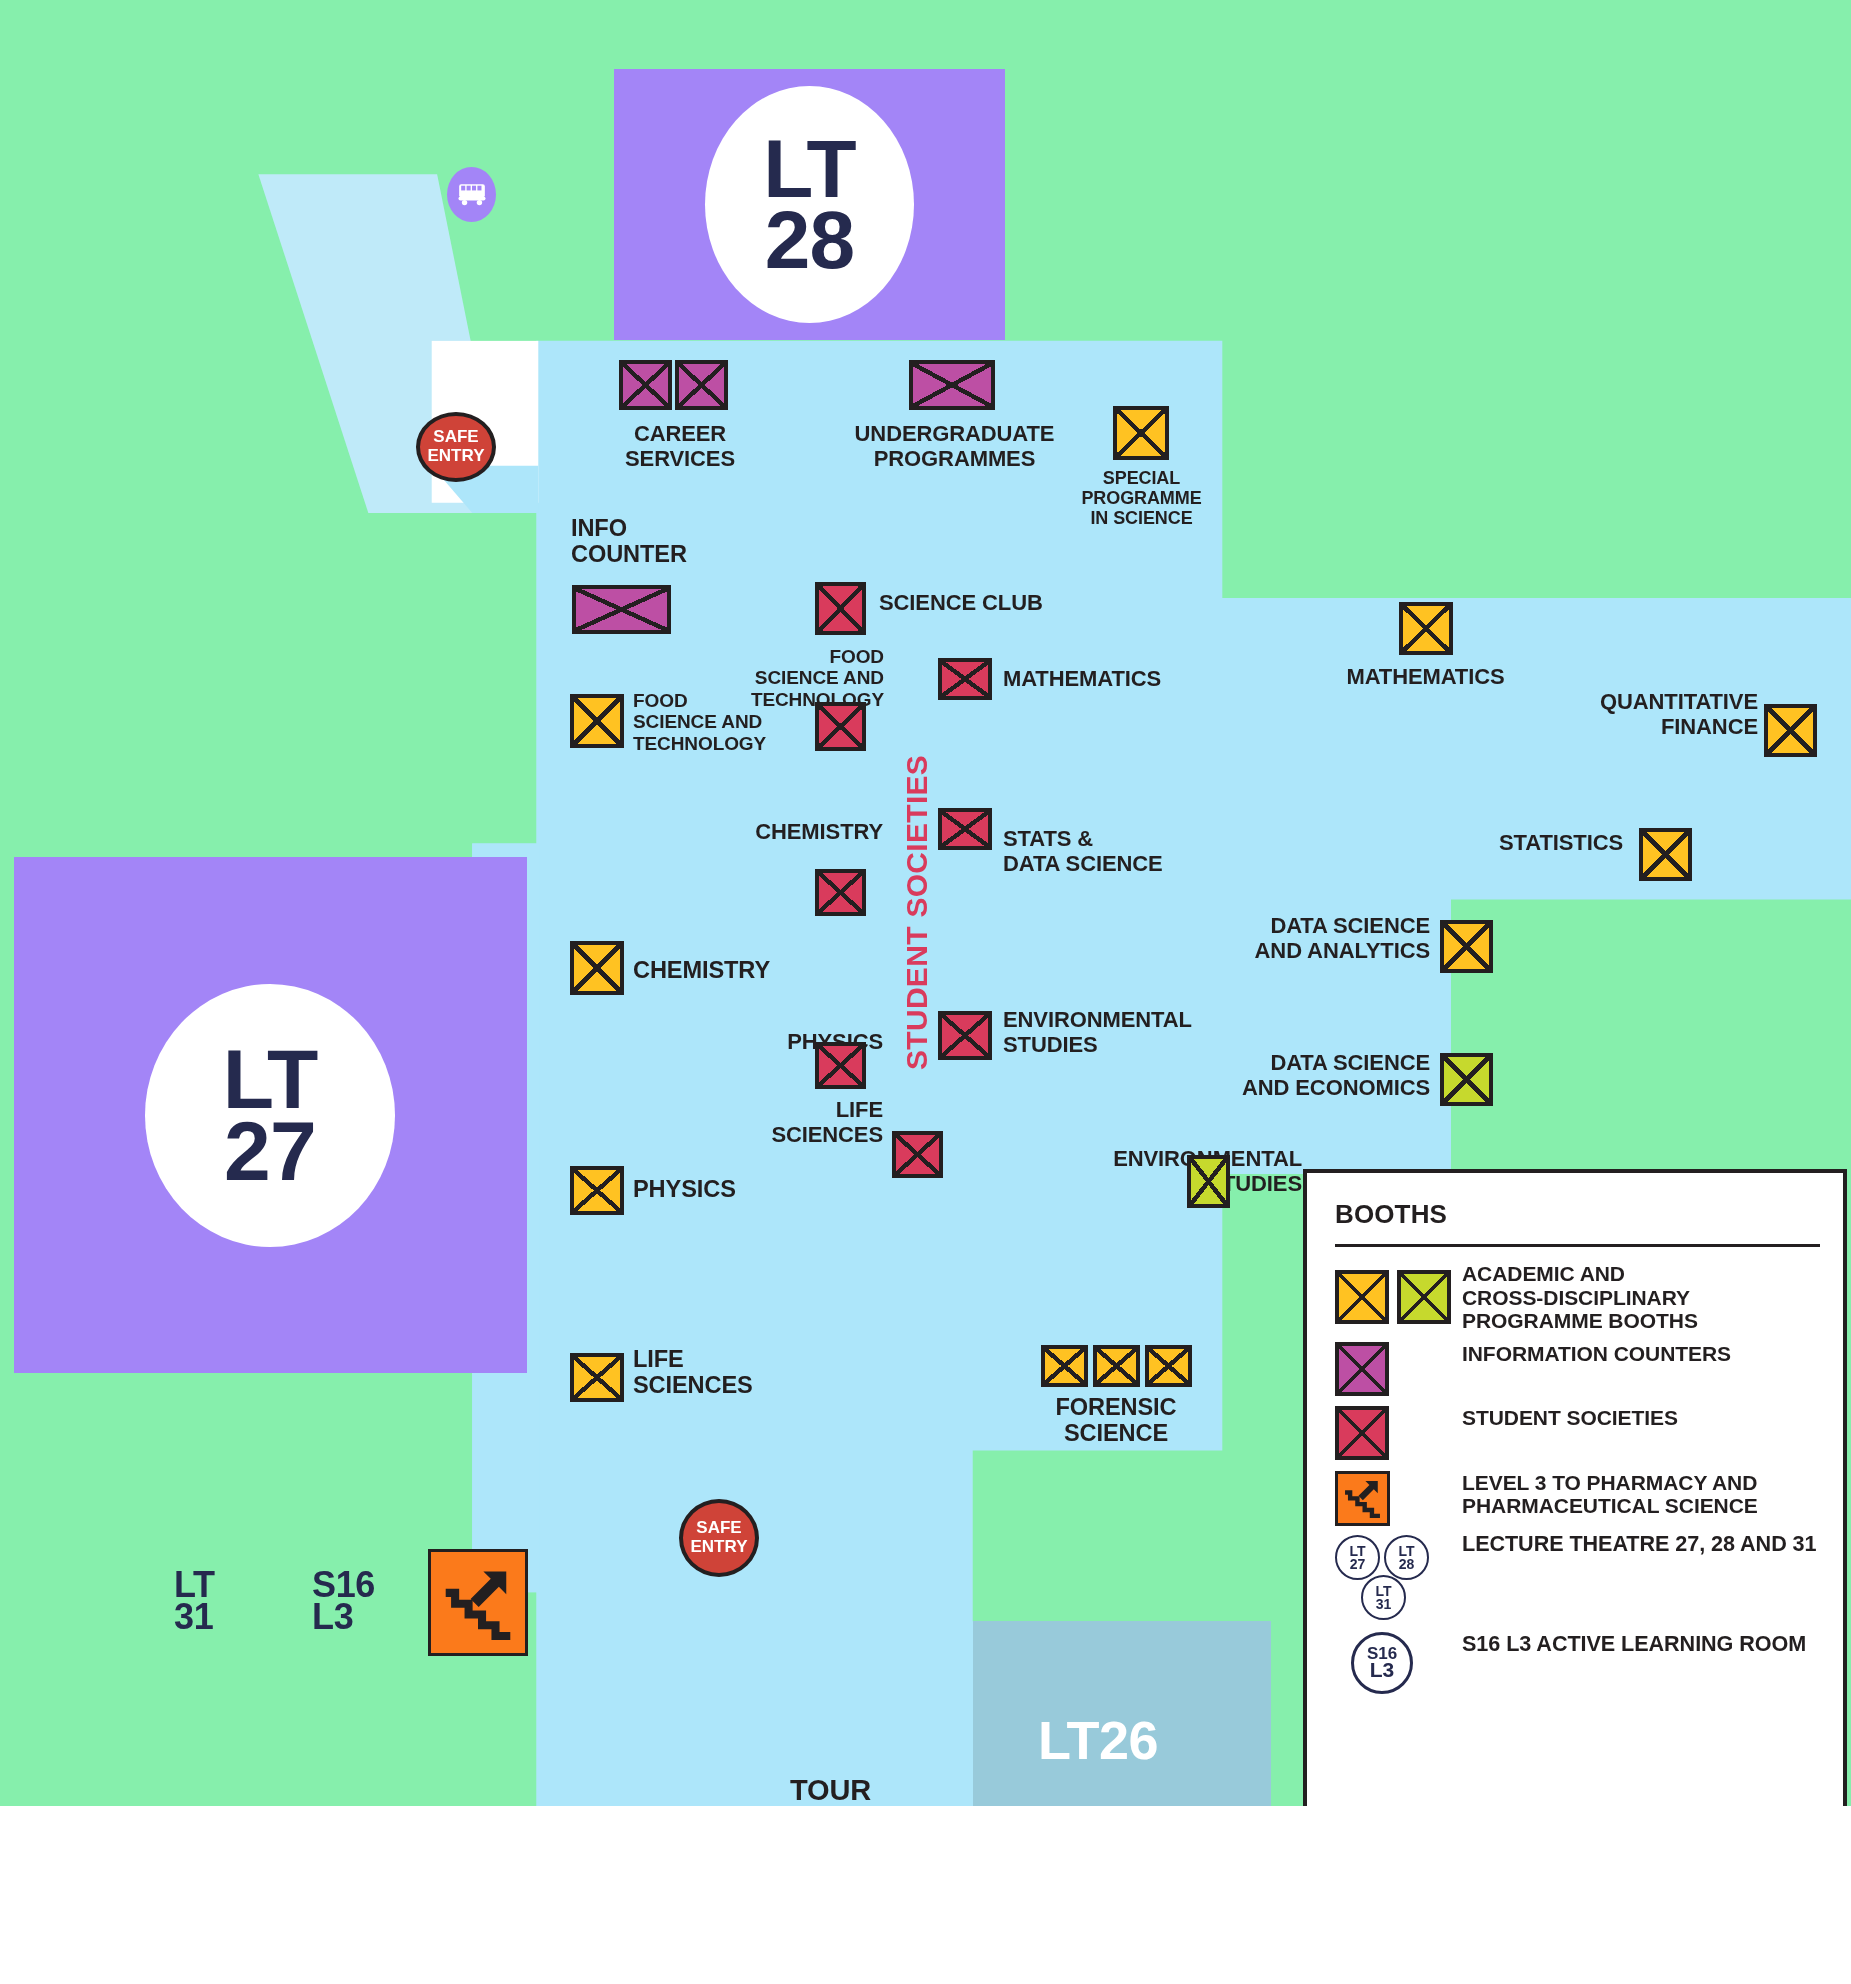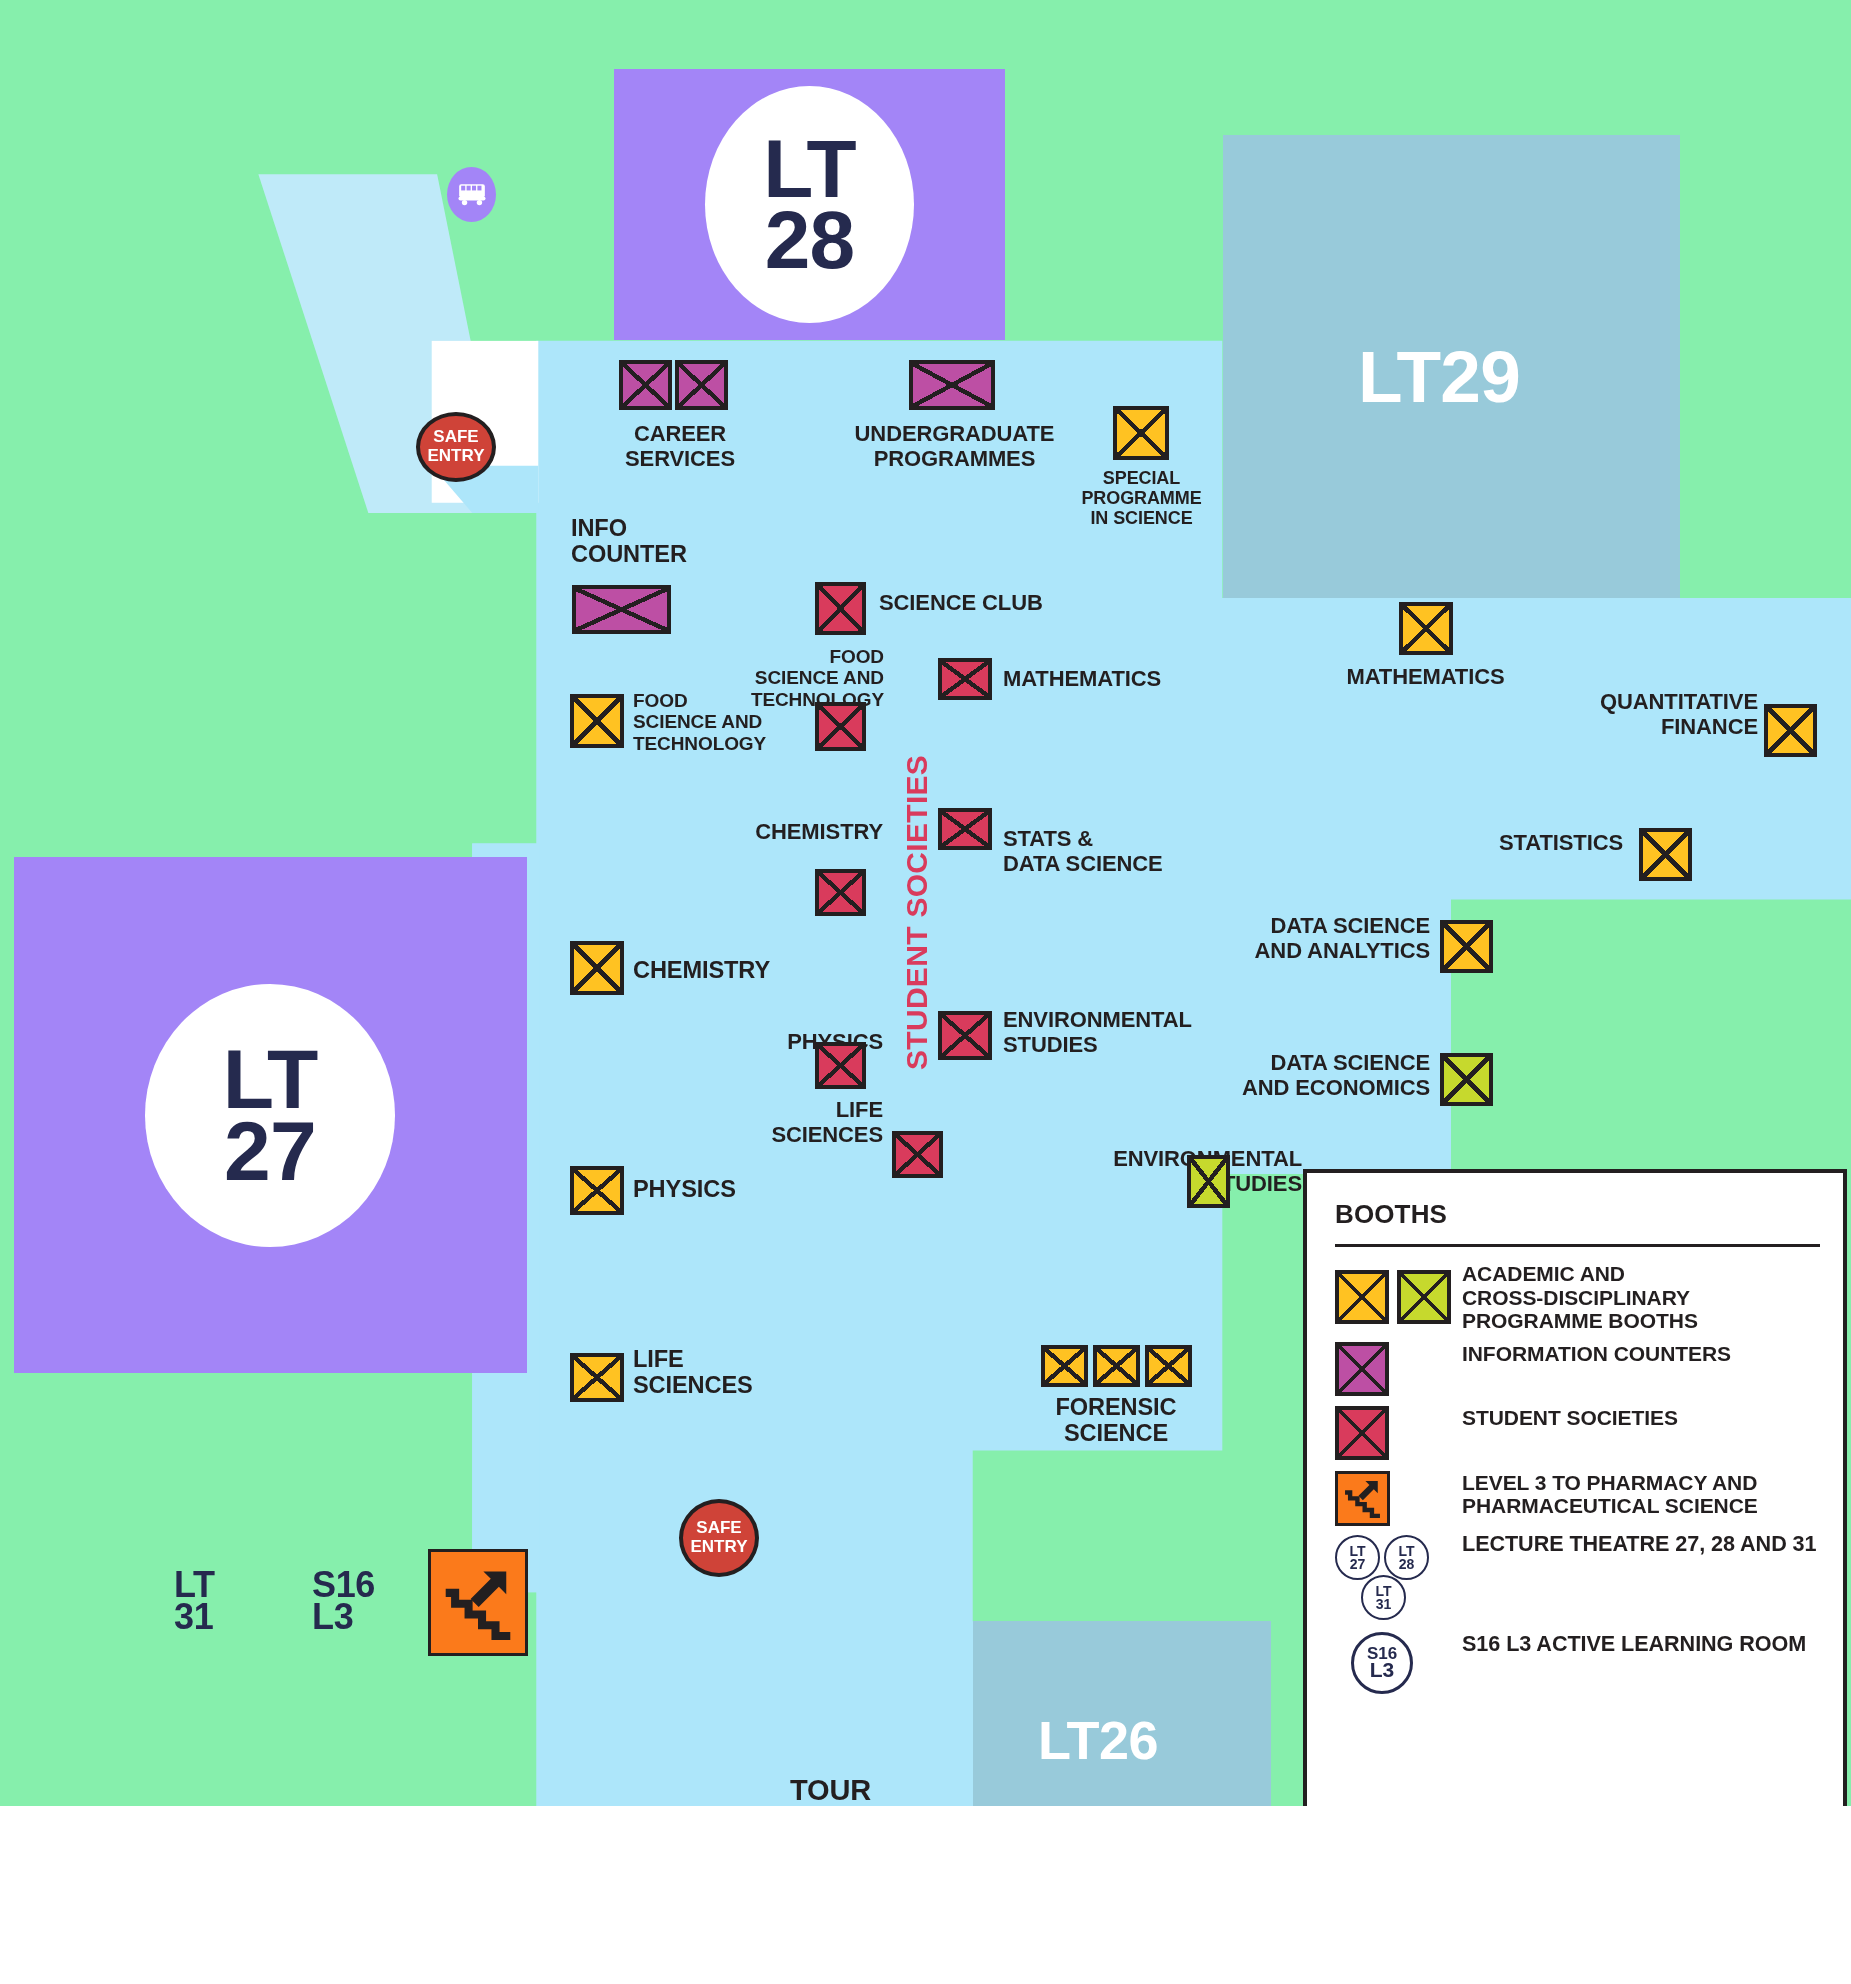--- a/index.html
+++ b/index.html
@@ -301,23 +301,20 @@
     <rect x="700" y="1250" width="100" height="1110" fill="#ade6fa"></rect>
   </svg>
 
   <div class="lt-block lt-purple" style="left:614px; top:69px; width:391px; height:271px;">
     <div class="lt-bubble" style="width:209px; height:237px; font-size:82px;">
       <span class="l1">LT</span>
       <span class="l2">28</span>
     </div>
   </div>
 
-  <div class="lt-block lt-steel" style="left:1223px; top:135px; width:457px; height:463px; align-items:flex-start; justify-content:flex-start;">
-    <span class="lt-plain-label" style="font-size:73px; margin:200px 0 0 135px;">LT29</span>
-  </div>
 
   <div class="lt-block lt-purple" style="left:13.5px; top:857px; width:513px; height:516px;">
     <div class="lt-bubble" style="width:250px; height:263px; font-size:84px;">
       <span class="l1">LT</span>
       <span class="l2">27</span>
     </div>
   </div>
 
   <div class="lt-block lt-steel" style="left:973px; top:1621px; width:298px; height:364px; align-items:flex-start; justify-content:flex-start;">
     <span class="lt-plain-label" style="font-size:54px; margin:88px 0 0 65px;">LT26</span>

